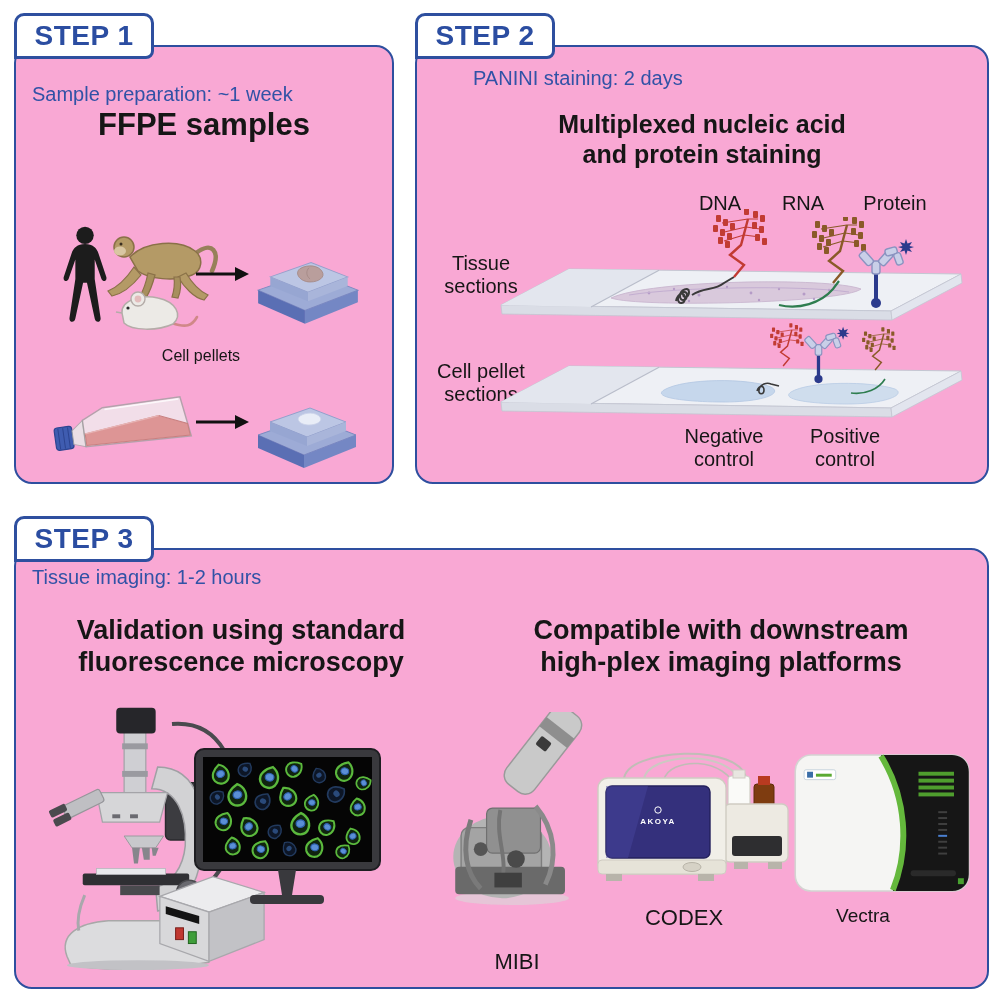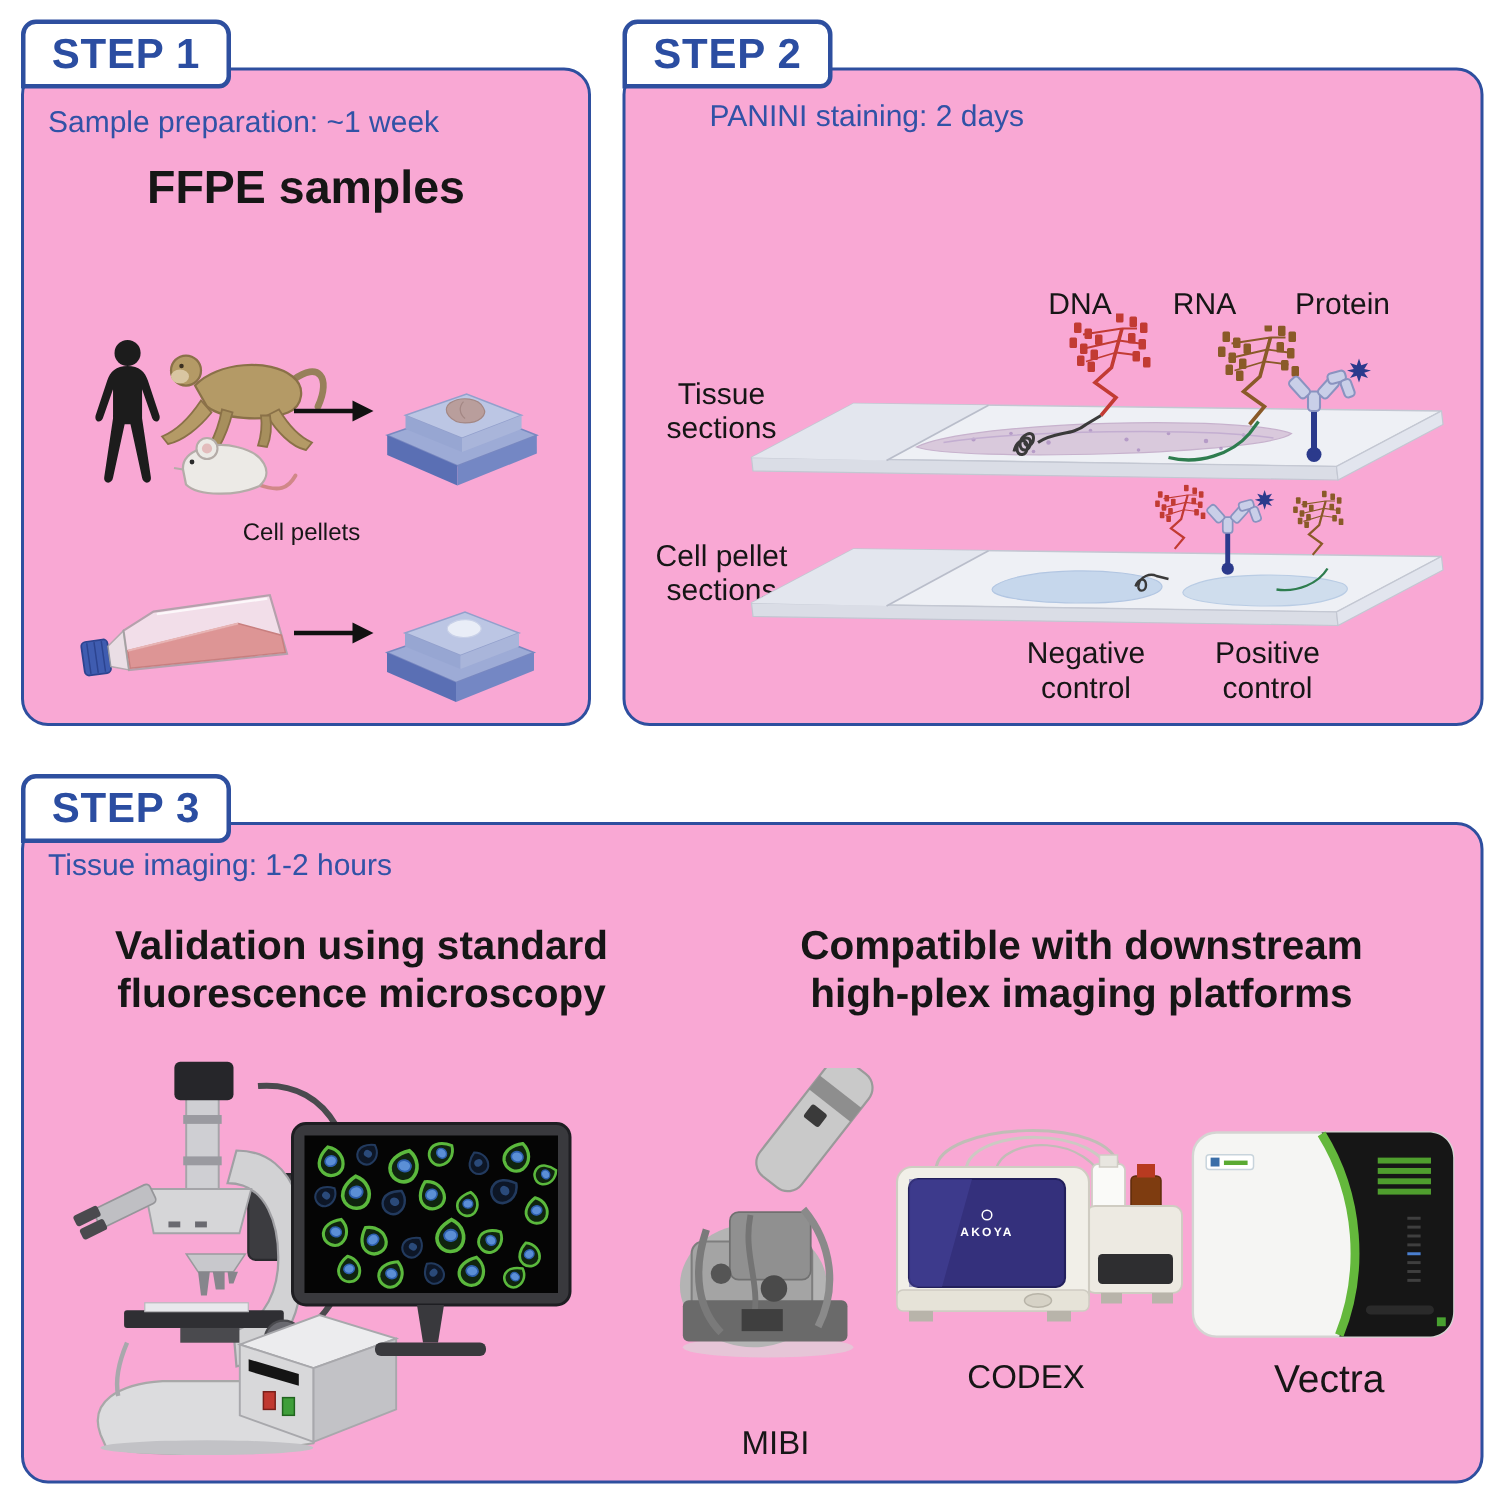--- a/index.html
+++ b/index.html
@@ -80,21 +80,21 @@
         <polygon points="70,4 160,5.2 92,42 2,40" fill="#e3e6ee"></polygon>
         <line x1="160" y1="5.2" x2="92" y2="42" stroke="#b9bdca" stroke-width="1.2"></line>
       </g>
     </defs>
   </svg>
 
   <div class="panel" style="left:14px;top:45px;width:376px;height:435px;">
     <div class="tab">
       <span>STEP 1</span>
     </div>
-    <div class="subtitle" style="left:16px;top:24px;">Sample preparation: ~1 week</div>
+    <div class="subtitle" style="left:16px;top:36px;">Sample preparation: ~1 week</div>
     <div class="h-black" style="left:0;top:60px;width:100%;font-size:31px;">FFPE samples</div>
 
 
     <svg class="abs" style="left:40px;top:178px;" width="60" height="102" viewBox="0 0 62 102">
       <circle cx="30" cy="9" r="9" fill="#1c1c1c"></circle>
       <path d="M30,18 C22,18 18,22 16,28 L8,52 C7,56 11,58 13,54 L20,34 L20,54 L14,94 C13,99 19,100 20,95 L28,58 L32,58 L40,95 C41,100 47,99 46,94 L40,54 L40,34 L47,54 C49,58 53,56 52,52 L44,28 C42,22 38,18 30,18 Z" fill="#1c1c1c"></path>
     </svg>
 
     <svg class="abs" style="left:84px;top:180px;" width="124" height="80" viewBox="0 0 124 80">
       <path d="M96,26 C112,14 121,24 112,44" stroke="#97805a" stroke-width="4.5" fill="none" stroke-linecap="round"></path>
@@ -151,20 +151,22 @@
       <use href="#cassette"></use>
       <path d="M48,33 C54,29 64,29 68,34 C71,38 65,42 57,42 C49,42 43,37 48,33 Z" fill="#e9edf7" stroke="#c9d1e8" stroke-width="0.8"></path>
     </svg>
   </div>
 
   <div class="panel" style="left:415px;top:45px;width:570px;height:435px;">
     <div class="tab">
       <span>STEP 2</span>
     </div>
     <div class="subtitle" style="left:16px;top:20px;margin-left:40px;">PANINI staining: 2 days</div>
+    <div class="h-black ml" style="left:85px;top:62px;width:400px;font-size:25px;line-height:1.2;">Multiplexed nucleic acid
+and protein staining</div>
 
     <div class="lbl" style="left:258px;top:145px;width:90px;">DNA</div>
     <div class="lbl" style="left:341px;top:145px;width:90px;">RNA</div>
     <div class="lbl" style="left:428px;top:145px;width:100px;">Protein</div>
 
     <div class="lbl ml" style="left:8px;top:205px;width:112px;">Tissue
 sections</div>
     <div class="lbl ml" style="left:8px;top:313px;width:112px;">Cell pellet
 sections</div>
 
@@ -384,16 +386,16 @@
           <rect x="146" y="94" width="9" height="2"></rect>
         <rect x="146" y="100" width="9" height="2"></rect>
       </g>
       <rect x="146" y="82" width="9" height="2" fill="#4a7fd0"></rect>
       <rect x="118" y="118" width="46" height="6" rx="3" fill="#2a2a2a"></rect>
       <rect x="166" y="126" width="6" height="6" fill="#48a030"></rect>
     </svg>
 
     <div class="lbl" style="left:441px;top:355px;width:120px;font-size:22px;margin-top:44px;">MIBI</div>
     <div class="lbl" style="left:608px;top:355px;width:120px;font-size:22px;">CODEX</div>
-    <div class="lbl" style="left:787px;top:355px;width:120px;font-size:26px;text-align:right;">Vectra</div>
+    <div class="lbl" style="left:787px;top:355px;width:120px;font-size:19px;">Vectra</div>
   </div>
 
 </div>
 
 </body></html>

